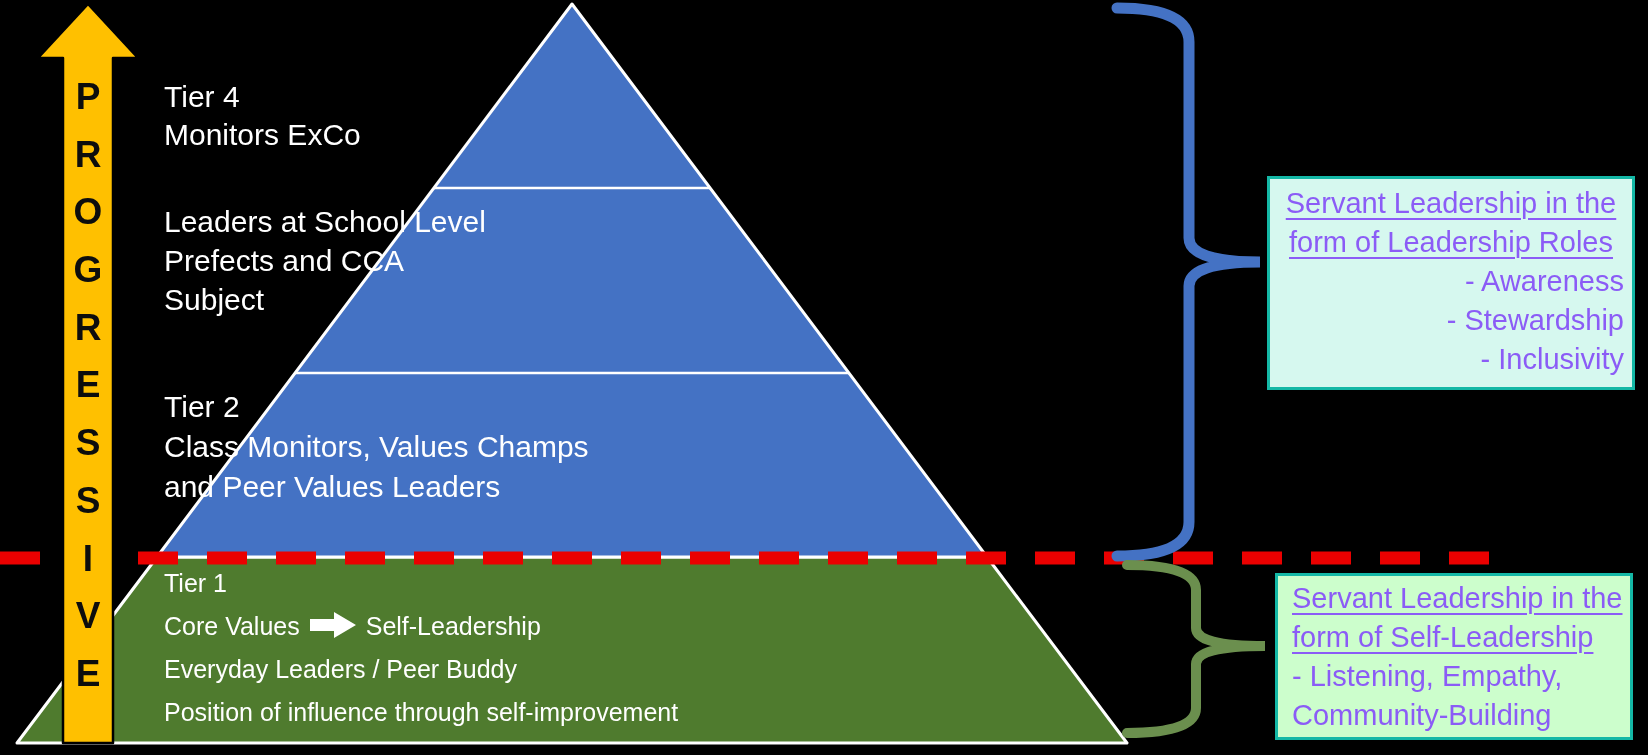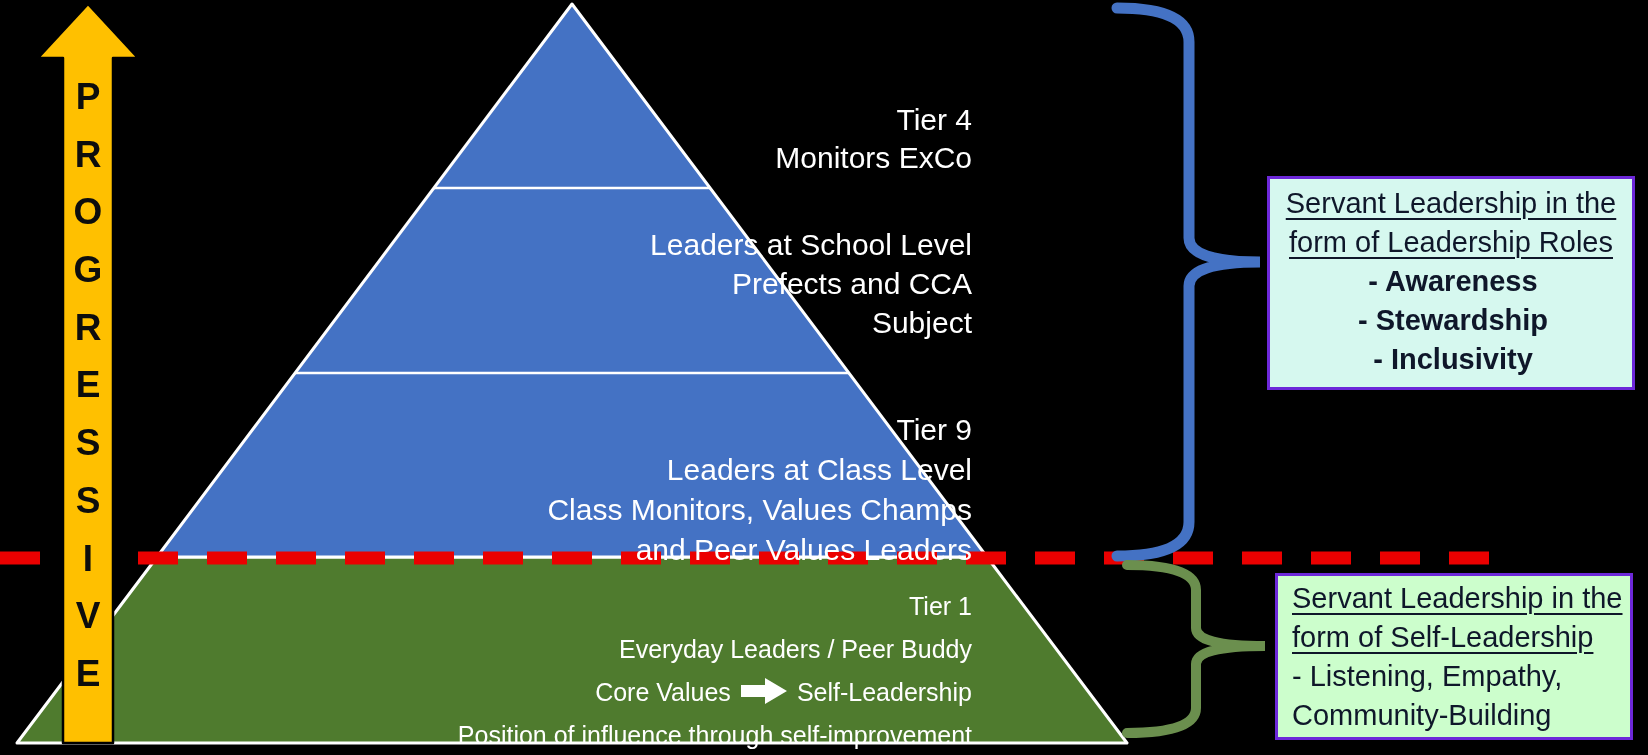--- a/index.html
+++ b/index.html
@@ -6,57 +6,56 @@
   #canvas{
     position:relative;
     width:1648px;height:755px;
     background:#000;
     overflow:hidden;
     font-family:"Liberation Sans","DejaVu Sans",sans-serif;
   }
   #shapes{position:absolute;left:0;top:0;}
   .tier-text{
     position:absolute;
-    left:172px;width:800px;
-    text-align:right;
+    left:164px;width:800px;
+    text-align:left;
     color:#ffffff;
     font-size:30px;
-    margin-top:23px;
   }
   .tier-text div{white-space:nowrap;}
   #tier4-text{top:78px;line-height:38px;}
   #tier3-text{top:202px;line-height:39px;}
   #tier2-text{top:387px;line-height:40px;}
   #tier1-text{top:562px;line-height:43px;font-size:25px;}
   .arrow-inline{vertical-align:-3px;margin:0 10px;}
   #progressive-word{
     position:absolute;
     left:63px;top:78px;
     width:50px;height:614px;
     display:flex;flex-direction:column;
     justify-content:space-between;align-items:center;
     font-size:37px;font-weight:bold;color:#0d0d0d;
     line-height:1;
   }
   .callout{
     position:absolute;
     box-sizing:border-box;
-    border:3px solid #6d28d9;
-    color:#0f172a;
+    border:3px solid #14b8a6;
+    color:#8b5cf6;
     font-size:29px;
     line-height:39px;
   }
   #callout-top{
     left:1267px;top:176px;
     width:368px;height:214px;
     background:#D6F8EF;
     padding:5px 8px 5px 8px;
   }
   #callout-top .title{text-align:center;}
-  #callout-top .bullets{text-align:center;padding-left:4px;font-weight:bold;}
+  #callout-top .bullets{text-align:right;padding-left:4px;}
   #callout-bottom{
     left:1275px;top:573px;
     width:358px;height:167px;
     background:#CCFECC;
     padding:3px 8px 3px 14px;
     text-align:left;
   }
   .u{
     text-decoration:underline;
     text-decoration-thickness:2px;
@@ -108,34 +107,33 @@
     <div>Monitors ExCo</div>
   </div>
 
   <div id="tier3-text" class="tier-text">
     <div>Leaders at School Level</div>
     <div>Prefects and CCA</div>
     <div>Subject</div>
   </div>
 
   <div id="tier2-text" class="tier-text">
-    <div>Tier 9</div>
-    <div>Leaders at Class Level</div>
+    <div>Tier 2</div>
     <div>Class Monitors, Values Champs</div>
     <div>and Peer Values Leaders</div>
   </div>
 
   <div id="tier1-text" class="tier-text">
     <div>Tier 1</div>
-    <div>Everyday Leaders / Peer Buddy</div>
     <div>
       <span>Core Values</span><svg class="arrow-inline" width="46" height="26" viewBox="0 0 46 26">
           <path d="M0 7 H24 V0 L46 13 L24 26 V19 H0 Z" fill="#ffffff"></path>
         </svg><span>Self-Leadership</span>
     </div>
+    <div>Everyday Leaders / Peer Buddy</div>
     <div>Position of influence through self-improvement</div>
   </div>
 
   <div id="callout-top" class="callout">
     <div class="title">
       <div class="u">Servant Leadership in the</div>
       <div class="u">form of Leadership Roles</div>
     </div>
     <div class="bullets">
       <div>- Awareness</div>

